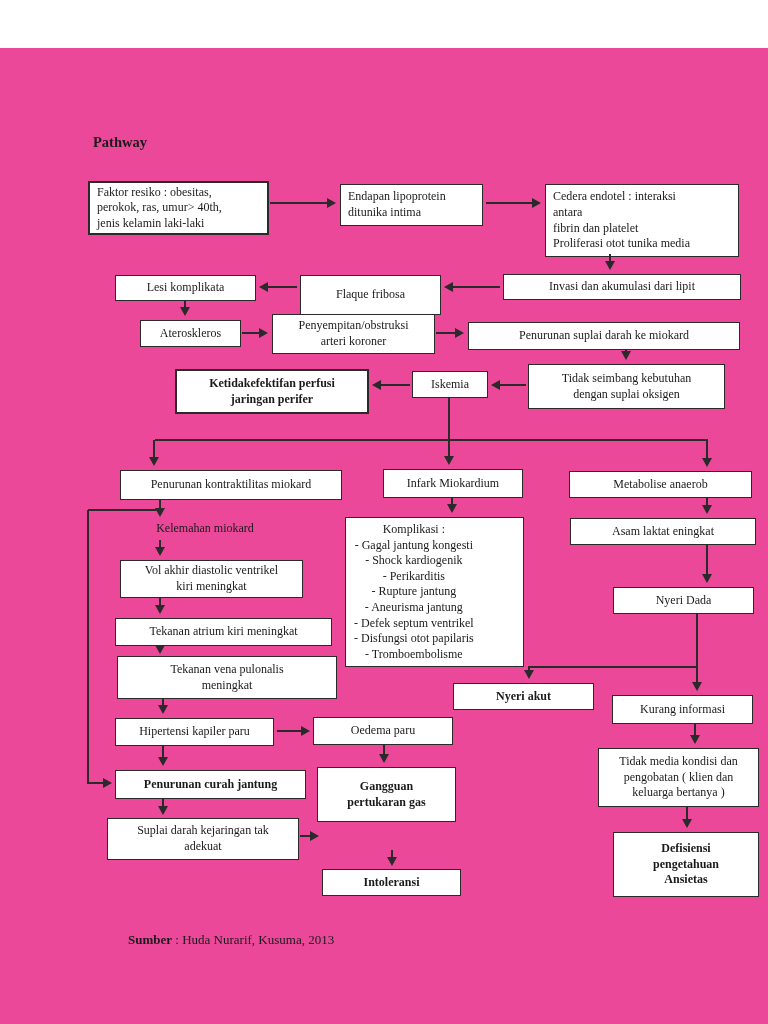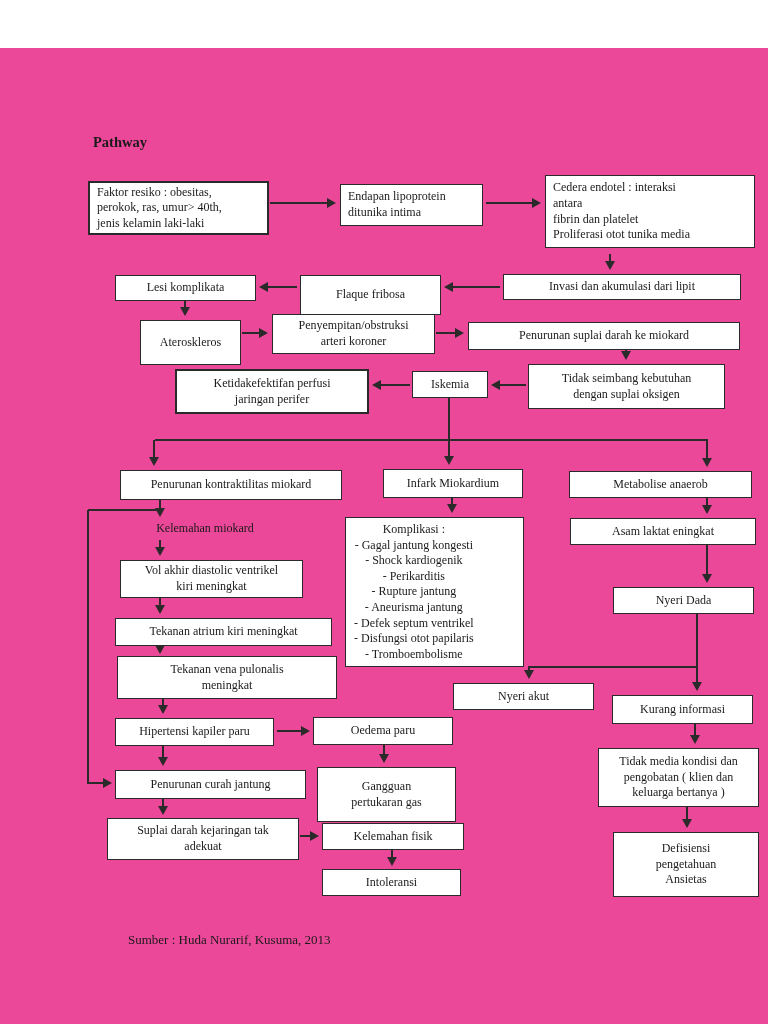--- a/index.html
+++ b/index.html
@@ -8,21 +8,21 @@
     font-family:"Liberation Serif","DejaVu Serif",serif;color:#1a1a1a;overflow:hidden;margin-top:48px;
   }
   .title{position:absolute;left:93px;top:86px;font-weight:bold;font-size:14.5px;}
   .bx{
     position:absolute;box-sizing:border-box;border:1.5px solid #2a2a2a;background:#fff;
     display:flex;align-items:center;justify-content:center;text-align:center;
     font-size:12px;line-height:1.3;white-space:pre-line;padding:2px 4px;
   }
   .left{justify-content:flex-start;text-align:left;align-items:center;padding:3px 7px;}
   .topleft{justify-content:flex-start;text-align:center;align-items:flex-start;padding:4px 8px;}
-  .b{font-weight:normal;}
+  .b{font-weight:bold;}
   .bd2{border-width:2px;}
   .txt{
     position:absolute;font-size:12px;text-align:center;white-space:pre-line;
   }
   .ln{position:absolute;background:#2a2a2a;}
   .ah{position:absolute;width:0;height:0;}
   .ah-r{border-top:5px solid transparent;border-bottom:5px solid transparent;border-left:9px solid #2a2a2a;}
   .ah-l{border-top:5px solid transparent;border-bottom:5px solid transparent;border-right:9px solid #2a2a2a;}
   .ah-d{border-left:5px solid transparent;border-right:5px solid transparent;border-top:9px solid #2a2a2a;}
   .src{position:absolute;left:128px;top:884px;font-size:13px;}
@@ -31,30 +31,30 @@
 <body>
 
 <div id="page">
   <div class="title">Pathway</div>
 
   <div class="bx left bd2" style="left:88px;top:133px;width:181px;height:54px">Faktor resiko : obesitas,
 perokok, ras, umur&gt; 40th,
 jenis kelamin laki-laki</div>
   <div class="bx left" style="left:340px;top:136px;width:143px;height:42px">Endapan lipoprotein
 ditunika intima</div>
-  <div class="bx left" style="left:545px;top:127px;width:210px;height:73px">Cedera endotel : interaksi
+  <div class="bx left" style="left:545px;top:136px;width:194px;height:73px">Cedera endotel : interaksi
 antara
 fibrin dan platelet
 Proliferasi otot tunika media</div>
 
   <div class="bx" style="left:115px;top:227px;width:141px;height:26px">Lesi komplikata</div>
   <div class="bx" style="left:300px;top:227px;width:141px;height:40px">Flaque fribosa</div>
   <div class="bx" style="left:503px;top:226px;width:238px;height:26px">Invasi dan akumulasi dari lipit</div>
 
-  <div class="bx" style="left:140px;top:272px;width:101px;height:45px">Ateroskleros</div>
+  <div class="bx" style="left:140px;top:272px;width:101px;height:27px">Ateroskleros</div>
   <div class="bx" style="left:272px;top:266px;width:163px;height:40px">Penyempitan/obstruksi
 arteri koroner</div>
   <div class="bx" style="left:468px;top:274px;width:272px;height:28px">Penurunan suplai darah ke miokard</div>
 
   <div class="bx b bd2" style="left:175px;top:321px;width:194px;height:45px">Ketidakefektifan perfusi
 jaringan perifer</div>
   <div class="bx" style="left:412px;top:323px;width:76px;height:27px">Iskemia</div>
   <div class="bx" style="left:528px;top:316px;width:197px;height:45px">Tidak seimbang kebutuhan
 dengan suplai oksigen</div>
 
@@ -78,21 +78,20 @@
 - Shock kardiogenik
 - Perikarditis
 - Rupture jantung
 - Aneurisma jantung
 - Defek septum ventrikel
 - Disfungsi otot papilaris
 - Tromboembolisme</div>
   <div class="bx" style="left:313px;top:669px;width:140px;height:28px">Oedema paru</div>
   <div class="bx b" style="left:317px;top:719px;width:139px;height:55px">Gangguan
 pertukaran gas</div>
-  <div class="bx" style="left:322px;top:775px;width:142px;height:27px">Kelemahan fisik</div>
   <div class="bx b" style="left:322px;top:821px;width:139px;height:27px">Intoleransi</div>
   <div class="bx b" style="left:453px;top:635px;width:141px;height:27px">Nyeri akut</div>
 
   <div class="bx" style="left:570px;top:470px;width:186px;height:27px">Asam laktat eningkat</div>
   <div class="bx" style="left:613px;top:539px;width:141px;height:27px">Nyeri Dada</div>
   <div class="bx" style="left:612px;top:647px;width:141px;height:29px">Kurang informasi</div>
   <div class="bx" style="left:598px;top:700px;width:161px;height:59px">Tidak media kondisi dan
 pengobatan ( klien dan
 keluarga bertanya )</div>
   <div class="bx b" style="left:613px;top:784px;width:146px;height:65px">Defisiensi

